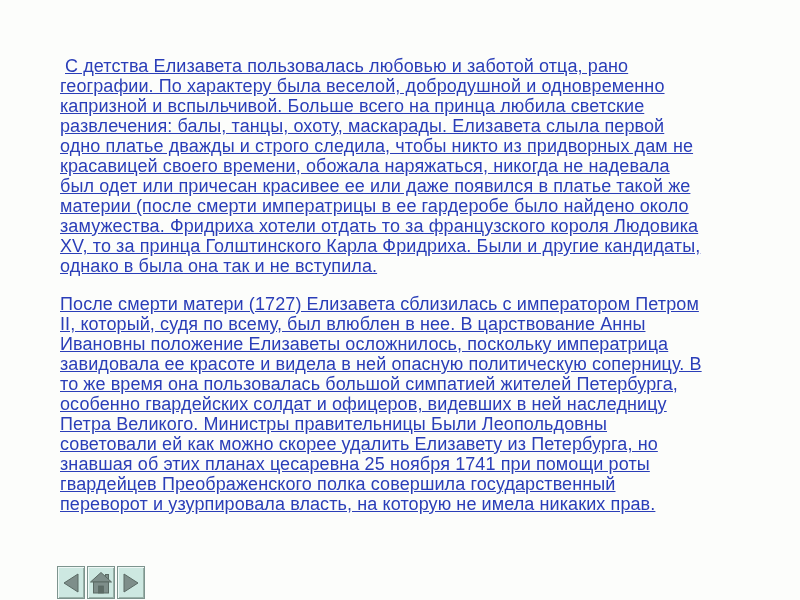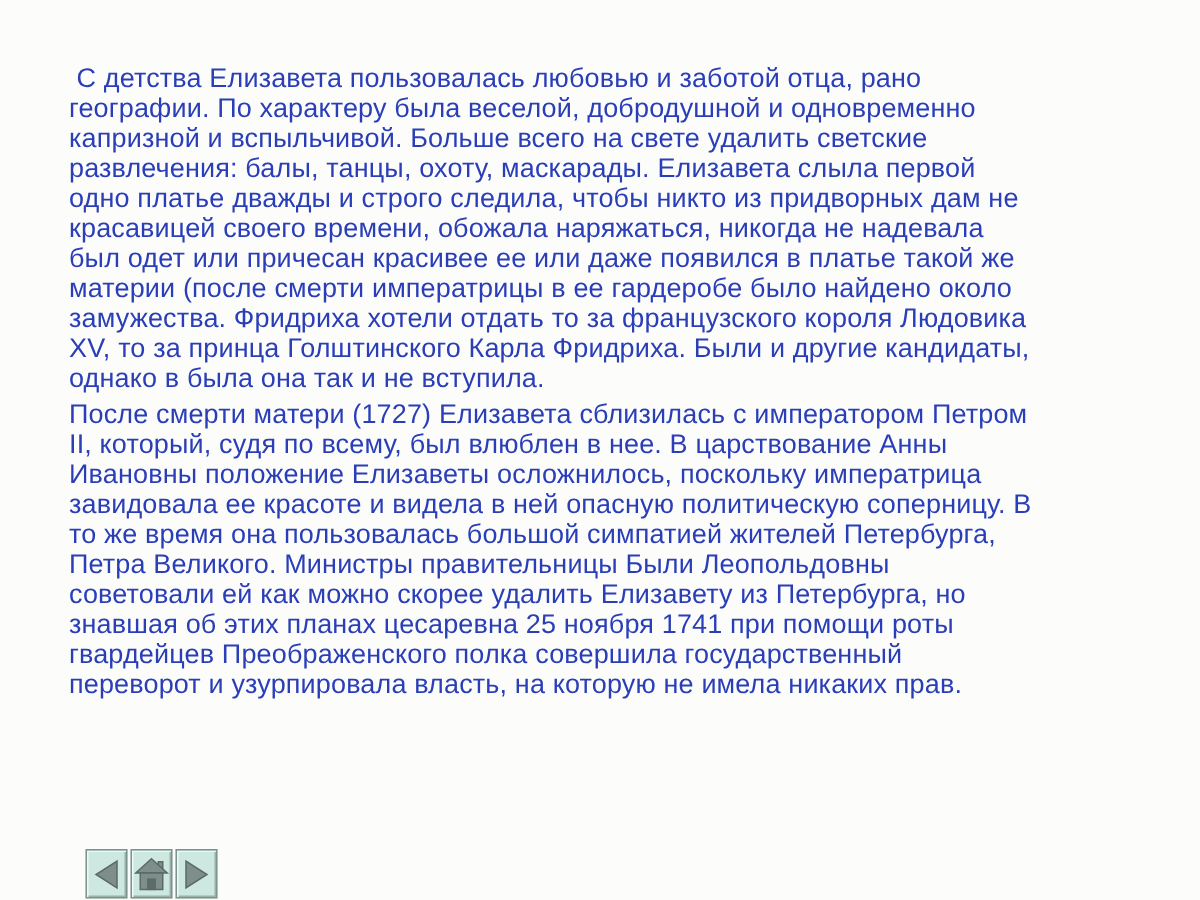--- a/index.html
+++ b/index.html
@@ -26,21 +26,21 @@
   .text-block{
     position:absolute;
     left:42px;
     top:38px;
     width:736px;
     color:var(--text);
     font-size:18px;
     line-height:20px;
     letter-spacing:0.1px;
   }
-  .para{margin:4px;}
+  .para{margin:18px;text-decoration:underline;}
   .line{white-space:nowrap;}
   .para:first-child .line:first-child{padding-left:5px;}
   .nav{
     position:absolute;
     left:57px;
     bottom:1px;
     display:flex;
     gap:2px;
     align-items:flex-end;
   }
@@ -61,36 +61,37 @@
 </style>
 </head>
 <body>
 
 <div class="slide">
 
   <div class="text-block" id="text-block">
       <div class="para">
         <div class="line">С детства Елизавета пользовалась любовью и заботой отца, рано</div>
         <div class="line">географии. По характеру была веселой, добродушной и одновременно</div>
-        <div class="line">капризной и вспыльчивой. Больше всего на свете удалить светские</div>
+        <div class="line">капризной и вспыльчивой. Больше всего на принца любила светские</div>
         <div class="line">развлечения: балы, танцы, охоту, маскарады. Елизавета слыла первой</div>
         <div class="line">одно платье дважды и строго следила, чтобы никто из придворных дам не</div>
         <div class="line">красавицей своего времени, обожала наряжаться, никогда не надевала</div>
         <div class="line">был одет или причесан красивее ее или даже появился в платье такой же</div>
         <div class="line">материи (после смерти императрицы в ее гардеробе было найдено около</div>
         <div class="line">замужества. Фридриха хотели отдать то за французского короля Людовика</div>
         <div class="line">XV, то за принца Голштинского Карла Фридриха. Были и другие кандидаты,</div>
         <div class="line">однако в была она так и не вступила.</div>
       </div>
       <div class="para">
         <div class="line">После смерти матери (1727) Елизавета сблизилась с императором Петром</div>
         <div class="line">II, который, судя по всему, был влюблен в нее. В царствование Анны</div>
         <div class="line">Ивановны положение Елизаветы осложнилось, поскольку императрица</div>
         <div class="line">завидовала ее красоте и видела в ней опасную политическую соперницу. В</div>
         <div class="line">то же время она пользовалась большой симпатией жителей Петербурга,</div>
+        <div class="line">особенно гвардейских солдат и офицеров, видевших в ней наследницу</div>
         <div class="line">Петра Великого. Министры правительницы Были Леопольдовны</div>
         <div class="line">советовали ей как можно скорее удалить Елизавету из Петербурга, но</div>
         <div class="line">знавшая об этих планах цесаревна 25 ноября 1741 при помощи роты</div>
         <div class="line">гвардейцев Преображенского полка совершила государственный</div>
         <div class="line">переворот и узурпировала власть, на которую не имела никаких прав.</div>
       </div>
     </div>
 
   <div class="nav">
     <button class="nav-btn">

